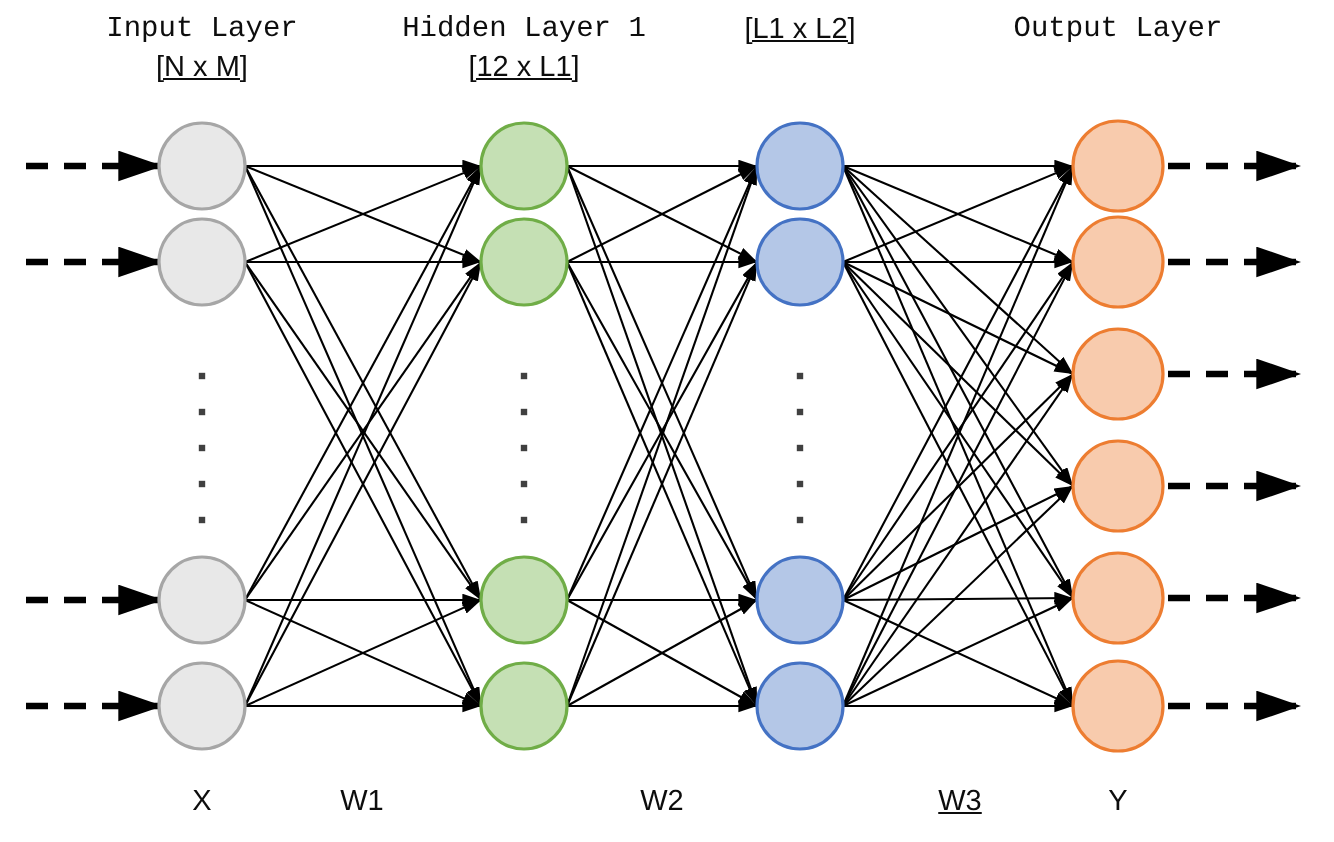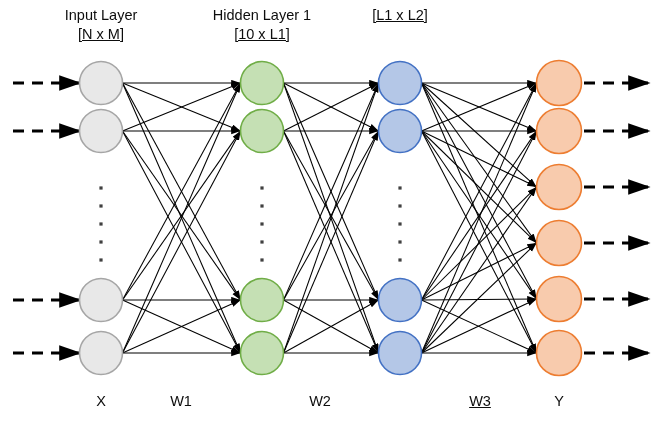--- a/index.html
+++ b/index.html
@@ -1,21 +1,21 @@
 <!DOCTYPE html>
 <html><head>
 <meta charset="utf-8">
 <style>
   html,body{margin:0;padding:0;background:#ffffff;}
   body{width:667px;height:421px;position:relative;overflow:hidden;
        font-family:"Liberation Sans",sans-serif;color:#111111;}
   #diagram{position:absolute;left:0;top:0;width:667px;height:421px;}
   .hdr{position:absolute;text-align:center;font-size:14.5px;line-height:19px;
        color:#0d0d0d;white-space:nowrap;}
-  .hdr .l1{display:block;}
+  .hdr .l1{display:block;font-family:Liberation Mono, monospace;}
   .hdr .l2{display:block;text-decoration:underline;}
   .botlbl{position:absolute;text-align:center;font-size:14.5px;color:#0d0d0d;
           white-space:nowrap;top:393px;}
   svg{display:block;}
   .node{stroke-width:1.6px;}
   .dot{fill:#404040;}
 </style>
 </head>
 <body>
 
@@ -136,28 +136,29 @@
       </g>
   </svg>
 
   <div id="headers">
       <div class="hdr" style="left: 11px; top: 6px; width: 180px;">
         <span class="l1">Input Layer</span>
         <span class="l2">[N x M]</span>
       </div>
       <div class="hdr" style="left: 172px; top: 6px; width: 180px;">
         <span class="l1">Hidden Layer 1</span>
-        <span class="l2">[10 x L1]</span>
+        <span class="l2">[12 x L1]</span>
       </div>
       <div class="hdr" style="left: 310px; top: 6px; width: 180px;">
         <span class="l2">[L1 x L2]</span>
       </div>
       <div class="hdr" style="left: 469px; top: 6px; width: 180px;">
+        <span class="l1">Output Layer</span>
       </div>
     </div>
   <div id="bottoms">
       <div class="botlbl" style="left: 51px; width: 100px;">X</div>
       <div class="botlbl" style="left: 131px; width: 100px;">W1</div>
-      <div class="botlbl" style="left: 270px; width: 100px;">W2</div>
+      <div class="botlbl" style="left: 281px; width: 100px;">W2</div>
       <div class="botlbl" style="left: 430px; width: 100px; text-decoration: underline;">W3</div>
       <div class="botlbl" style="left: 509px; width: 100px;">Y</div>
     </div>
 </div>
 
 </body></html>

